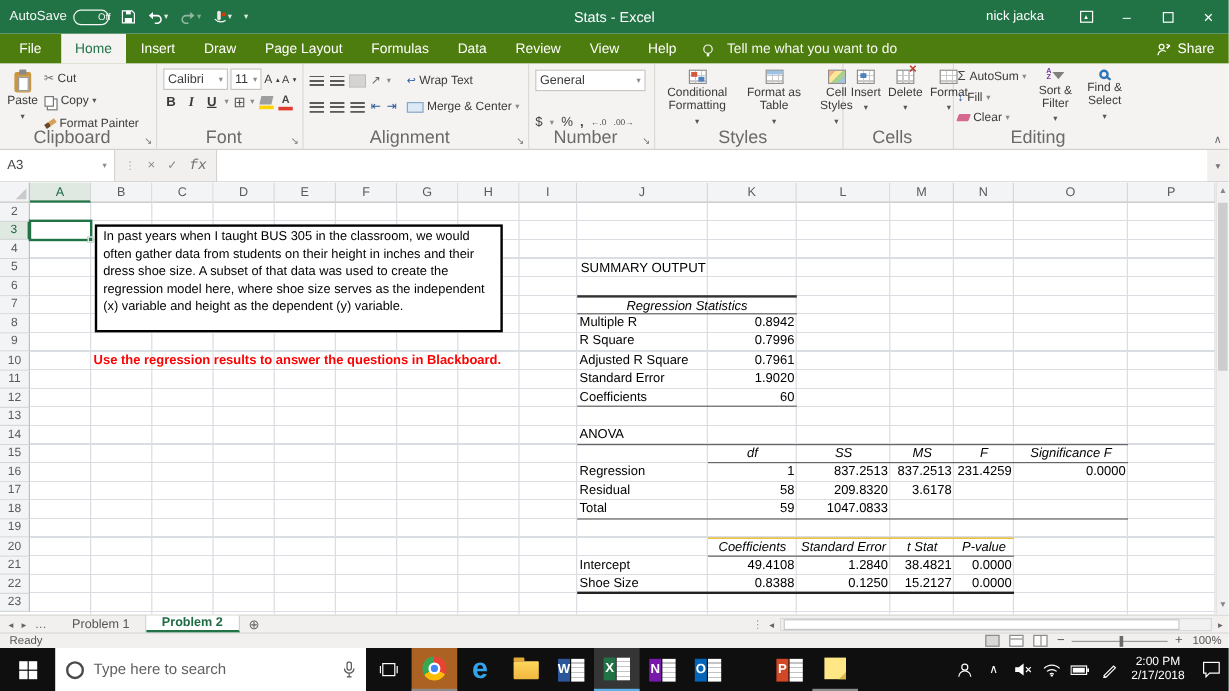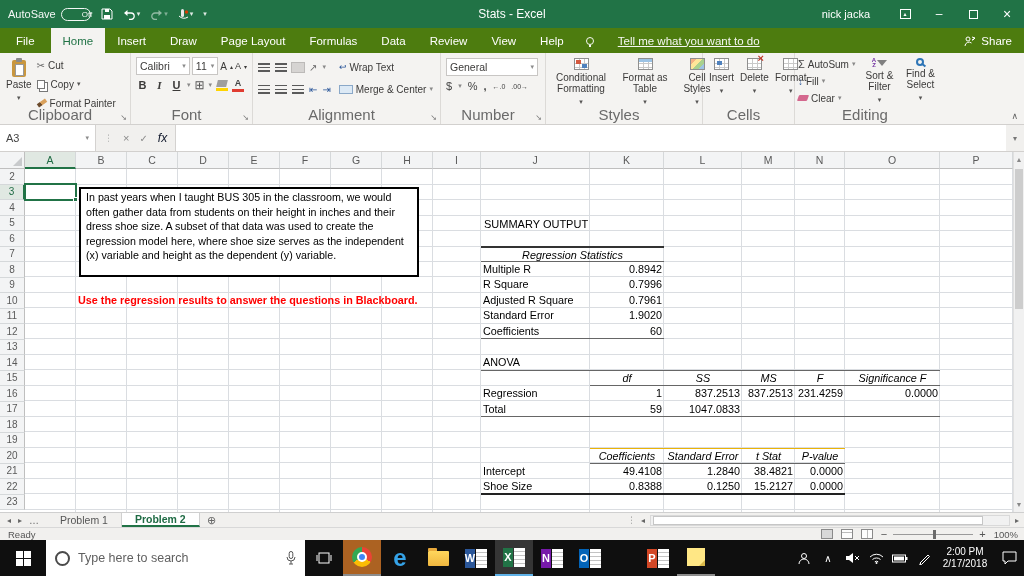--- a/index.html
+++ b/index.html
@@ -25,21 +25,21 @@
   .ribbon-display-ic { width:11px; height:10px; border:1px solid #fff;
     display:flex; align-items:flex-start; justify-content:center; font-size:6px; }
   .restore-ic { width:9px; height:9px; border:1px solid #fff; }
 
   
   .tabrow { height:25px; background:#4d7c0f; display:flex; align-items:stretch;
     color:#fff; font-size:11.5px; }
   .rtab { padding:5px 12px 4px; display:flex; align-items:center; }
   .rtab.file { padding:5px 16px 4px; }
   .rtab.active { background:#f4f3f1; color:#217346; }
-  .tellme { display:flex; align-items:center; gap:24px; padding:0 10px; opacity:.95;text-decoration:underline; }
+  .tellme { display:flex; align-items:center; gap:12px; padding:0 10px; opacity:.95; }
   .bulb { width:8px; height:8px; border:1px solid #fff; border-radius:50%;
     position:relative; }
   .bulb::after { content:""; position:absolute; left:2px; bottom:-3px; width:2px;
     height:2px; background:#fff; }
   .share-area { margin-left:auto; display:flex; align-items:center; gap:5px;
     padding-right:12px; }
 
   
   .ribbon { height:72px; background:#f4f3f1; border-bottom:1px solid #d2d0ce;
     display:flex; position:relative; color:#3b3a39; }
@@ -107,21 +107,21 @@
   .ed-left { display:flex; flex-direction:column; gap:1px; margin-right:4px; }
   .ed-left .srow { height:16px; }
 
   
   .fbar { height:27px; background:#f1f0ee; border-bottom:1px solid #d2d0ce;
     display:flex; align-items:stretch; font-size:11px; color:#444; }
   .namebox { width:96px; background:#fff; border-right:1px solid #d4d2d0;
     display:flex; align-items:center; justify-content:space-between; padding:0 6px; }
   .fbtns { display:flex; align-items:center; gap:10px; padding:0 8px;
     border-right:1px solid #d4d2d0; color:#8a8a8a; }
-  .fx { font-style:italic; font-family:Liberation Sans, sans-serif; color:#0f172a;
+  .fx { font-style:italic; font-family:Liberation Mono, monospace; color:#737373;
     font-size:12px; }
   .finput { flex:1; background:#fff; display:flex; align-items:center;
     padding:0 6px; }
   .fexpand { width:18px; display:flex; align-items:center; justify-content:center;
     color:#777; font-size:8px; }
 
   
   .workarea { position:relative; height:360px; background:#fff; }
   .sheet { position:absolute; left:0; top:0; width:1013px; height:360px;
     overflow:hidden; }
@@ -462,21 +462,21 @@
             <span>Merge &amp; Center</span>
             <span class="dd" style="color:#777">▾</span>
           </span>
       </div>
     </div>
     <div class="glabel">Alignment</div>
     <div class="launcher">↘</div>
   </div>
 
   <div class="rgroup" style="width:105px">
-    <div style="display:flex;flex-direction:column;gap:4px;width:100%;padding:2px">
+    <div style="display:flex;flex-direction:column;gap:20px;width:100%;padding:2px">
       <span class="rsel" style="width:92px">
           <span>General</span>
           <span class="dd" style="color:#777">▾</span>
         </span>
       <div style="display:flex;gap:6px;align-items:center;font-size:11px;color:#444">
         <span>$</span>
           <span class="dd" style="color:#777">▾</span>
         <span>%</span>
         <span style="font-weight:bold">,</span>
         <span style="font-size:7px">←.0</span>
@@ -684,20 +684,28 @@
           <div>Significance F</div>
         </div>
       <div class="trow t6">
           <div>Regression</div>
           <div>1</div>
           <div>837.2513</div>
           <div>837.2513</div>
           <div>231.4259</div>
           <div>0.0000</div>
         </div>
+      <div class="trow t6">
+          <div>Residual</div>
+          <div>58</div>
+          <div>209.8320</div>
+          <div>3.6178</div>
+          <div></div>
+          <div></div>
+        </div>
       <div class="trow t6 bb-thin">
           <div>Total</div>
           <div>59</div>
           <div>1047.0833</div>
           <div></div>
           <div></div>
           <div></div>
         </div>
     </div>
 

